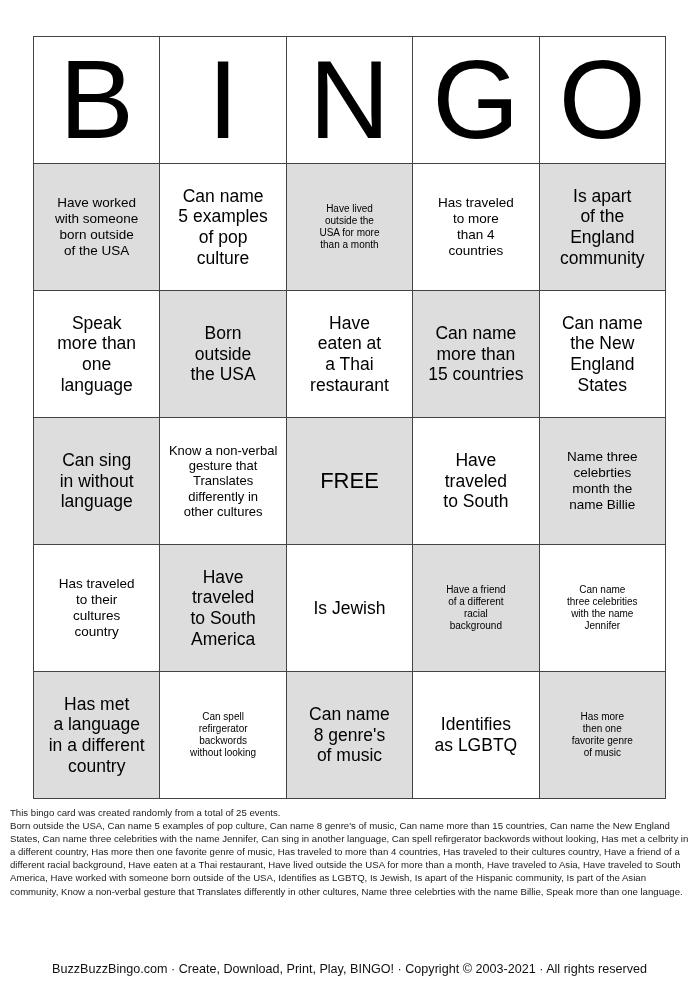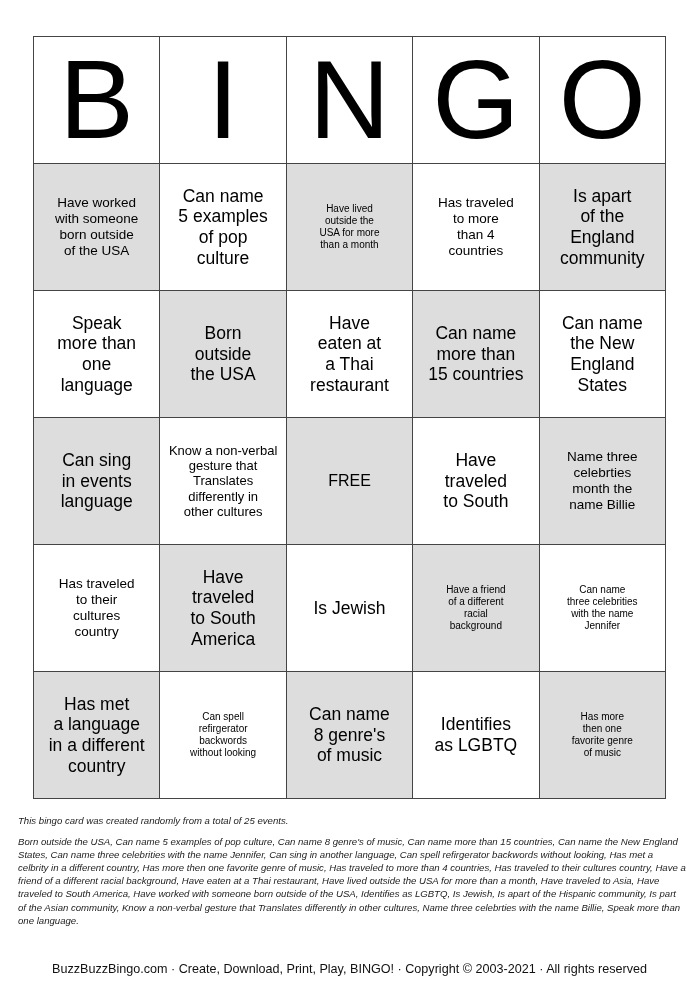--- a/index.html
+++ b/index.html
@@ -41,32 +41,32 @@
     }
     .card tr.row td {
       height: 126px;
     }
     .card td.shaded { background: #dddddd; }
     .card td.plain { background: #ffffff; }
     .fs-lg { font-size: 17.5px; }
     .fs-md { font-size: 13.5px; }
     .fs-sm { font-size: 10px; }
     .fs-xs { font-size: 13px; border-radius: 16px; }
-    .fs-free { font-size: 16px; }
+    .fs-free { font-size: 22px; }
 
     .info {
       position: absolute;
       left: 10px;
       top: 806px;
       width: 684px;
       font-size: 9.6px;
       line-height: 13.1px;
       color: #222;
     }
-    .info p { margin: 8px; font-style: italic; }
+    .info p { margin: 0; }
     .footer {
       position: absolute;
       left: 0;
       top: 962px;
       width: 699px;
       text-align: center;
       font-size: 12.6px;
       color: #111;
     }
   </style>
@@ -90,21 +90,21 @@
     <td class="cell shaded fs-lg" title="Is apart of the Hispanic community"><span>Is apart</span><br><span>of the</span><br><span>England</span><br><span>community</span></td>
   </tr>
   <tr class="row">
     <td class="cell plain fs-lg" title="Speak more than one language"><span>Speak</span><br><span>more than</span><br><span>one</span><br><span>language</span></td>
     <td class="cell shaded fs-lg" title="Born outside the USA"><span>Born</span><br><span>outside</span><br><span>the USA</span></td>
     <td class="cell plain fs-lg" title="Have eaten at a Thai restaurant"><span>Have</span><br><span>eaten at</span><br><span>a Thai</span><br><span>restaurant</span></td>
     <td class="cell shaded fs-lg" title="Can name more than 15 countries"><span>Can name</span><br><span>more than</span><br><span>15 countries</span></td>
     <td class="cell plain fs-lg" title="Can name the New England States"><span>Can name</span><br><span>the New</span><br><span>England</span><br><span>States</span></td>
   </tr>
   <tr class="row">
-    <td class="cell shaded fs-lg" title="Can sing in another language"><span>Can sing</span><br><span>in events</span><br><span>language</span></td>
+    <td class="cell shaded fs-lg" title="Can sing in another language"><span>Can sing</span><br><span>in without</span><br><span>language</span></td>
     <td class="cell plain fs-xs" title="Know a non-verbal gesture that Translates differently in other cultures"><span>Know a non-verbal</span><br><span>gesture that</span><br><span>Translates</span><br><span>differently in</span><br><span>other cultures</span></td>
     <td class="cell shaded fs-free" title="FREE"><span>FREE</span></td>
     <td class="cell plain fs-lg" title="Have traveled to Asia"><span>Have</span><br><span>traveled</span><br><span>to South</span></td>
     <td class="cell shaded fs-md" title="Name three celebrties with the name Billie"><span>Name three</span><br><span>celebrties</span><br><span>month the</span><br><span>name Billie</span></td>
   </tr>
   <tr class="row">
     <td class="cell plain fs-md" title="Has traveled to their cultures country"><span>Has traveled</span><br><span>to their</span><br><span>cultures</span><br><span>country</span></td>
     <td class="cell shaded fs-lg" title="Have traveled to South America"><span>Have</span><br><span>traveled</span><br><span>to South</span><br><span>America</span></td>
     <td class="cell plain fs-lg" title="Is Jewish"><span>Is Jewish</span></td>
     <td class="cell shaded fs-sm" title="Have a friend of a different racial background"><span>Have a friend</span><br><span>of a different</span><br><span>racial</span><br><span>background</span></td>

